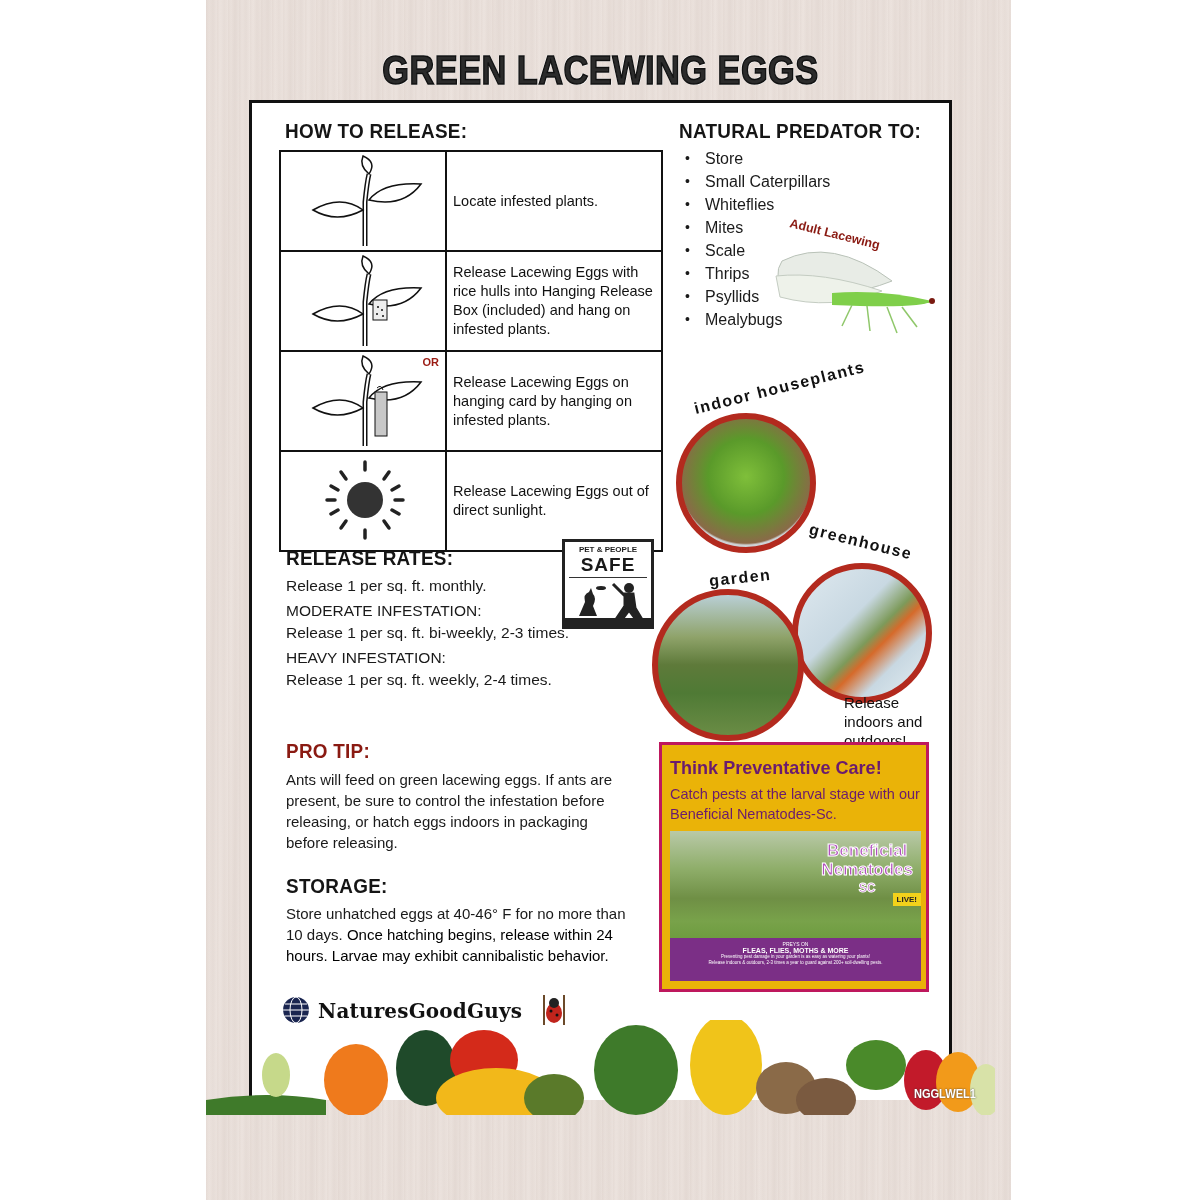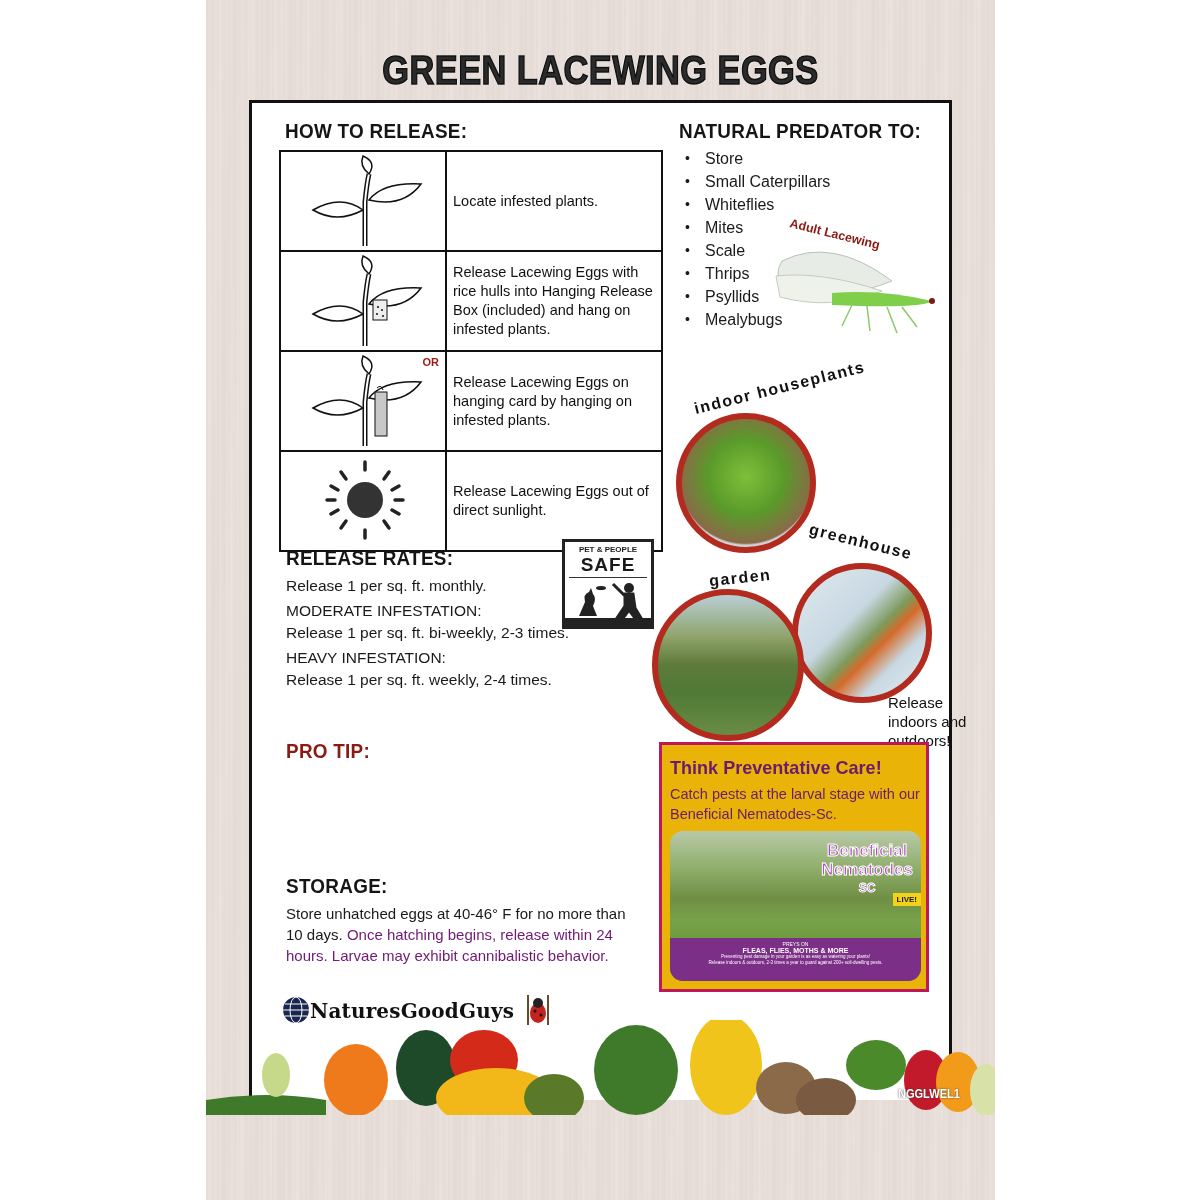--- a/index.html
+++ b/index.html
@@ -1,21 +1,21 @@
 <!DOCTYPE html>
 <html><head>
 <meta charset="utf-8">
 <style>
   html,body{margin:0;padding:0;background:#ffffff;}
   body{width:1200px;height:1200px;position:relative;overflow:hidden;font-family:"Liberation Sans",sans-serif;color:#1a1a1a;}
   .card{position:absolute;left:206px;top:0;width:789px;height:1200px;
     background:
       repeating-linear-gradient(90deg, rgba(180,160,150,0.10) 0px, rgba(255,255,255,0.0) 3px, rgba(170,150,140,0.08) 7px, rgba(255,255,255,0) 11px),
       repeating-linear-gradient(92deg, rgba(200,185,178,0.12) 0px, rgba(255,255,255,0) 17px, rgba(190,170,160,0.08) 29px),
-      #ece3de;}
+      #ece3de; padding-left: 16px;}
   .title{position:absolute;left:0;top:48px;width:789px;text-align:center;font-family:"Liberation Sans",sans-serif;font-weight:700;
     font-size:40px;letter-spacing:0.5px;color:#2b2b2b;-webkit-text-stroke:1.5px #111;
     text-shadow:0 0 2px #fff, 1px 1px 0 #fff,-1px -1px 0 #fff;transform:scaleX(0.86);transform-origin:center;}
   .panel{position:absolute;left:43px;top:100px;width:703px;height:1000px;background:#fff;border:3px solid #111;border-bottom:none;box-sizing:border-box;}
   .h2{font-weight:700;font-size:21px;color:#151515;position:absolute;transform:scaleX(0.9);transform-origin:left;letter-spacing:0.3px;}
   .h2.red{color:#8a1a12;}
   
   .rtable{position:absolute;left:27px;top:47px;width:384px;border-collapse:collapse;}
   .rtable td{border:2px solid #111;vertical-align:middle;padding:0;}
   .rtable td.ic{width:164px;height:94px;position:relative;}
@@ -28,31 +28,31 @@
   .adult-label{position:absolute;left:538px;top:113px;color:#8a1a12;font-weight:700;font-size:12.5px;transform:rotate(14deg);transform-origin:left;}
   .rates{position:absolute;left:34px;top:472px;font-size:15.5px;color:#1a1a1a;line-height:22px;}
   .rates .row{margin-bottom:3px;}
   .safe-badge{position:absolute;left:310px;top:436px;width:92px;height:90px;border:3px solid #222;box-sizing:border-box;background:#fff;}
   .safe-badge .t1{position:absolute;top:3px;left:0;width:100%;text-align:center;font-size:8px;font-weight:700;}
   .safe-badge .t2{position:absolute;top:12px;left:0;width:100%;text-align:center;font-size:19px;font-weight:700;letter-spacing:1px;}
   .safe-badge .bar{position:absolute;left:4px;right:4px;top:35px;height:1px;background:#333;}
   .safe-badge .ground{position:absolute;left:0;right:0;bottom:0;height:8px;background:#222;}
   .protip-text{position:absolute;left:34px;top:666px;width:340px;font-size:15px;line-height:21px;color:#1a1a1a;}
   .storage-text{position:absolute;left:34px;top:800px;width:340px;font-size:15px;line-height:21px;color:#1a1a1a;}
-  .storage-text .red{color:#701a75;}
-  .brand{position:absolute;left:30px;top:890px;display:flex;align-items:center;gap:0;}
+  .storage-text .red{color:#000000;}
+  .brand{position:absolute;left:30px;top:890px;display:flex;align-items:center;gap:8px;}
   .brand .name{font-family:"DejaVu Serif",serif;font-weight:900;font-size:21px;color:#111;letter-spacing:0.2px;transform:scaleX(0.95);transform-origin:left;}
   .circle{position:absolute;border:6px solid #b32a1e;border-radius:50%;box-sizing:border-box;overflow:hidden;}
   .clabel{position:absolute;font-weight:700;font-size:16px;color:#111;letter-spacing:1.5px;}
-  .release-note{position:absolute;left:592px;top:590px;font-size:15px;line-height:19px;color:#111;margin-left:44px;}
+  .release-note{position:absolute;left:592px;top:590px;font-size:15px;line-height:19px;color:#111;}
   .promo{position:absolute;left:407px;top:639px;width:270px;height:250px;border:3px solid #be185d;box-sizing:border-box;background:#eab308;}
   .promo .ph{position:absolute;left:8px;top:12px;font-size:19px;font-weight:700;color:#6a1b6e;transform:scaleX(0.95);transform-origin:left;}
   .promo .ps{position:absolute;left:8px;top:39px;font-size:14.5px;line-height:20px;color:#6a1b6e;width:260px;}
   .promo .img{position:absolute;left:8px;top:86px;width:251px;height:150px;overflow:hidden;
-    background:linear-gradient(180deg,#b9c9a8 0%,#8fae6a 25%,#6f8f45 45%,#78a24a 60%,#6b9a3c 75%);border-radius:13px;}
+    background:linear-gradient(180deg,#b9c9a8 0%,#8fae6a 25%,#6f8f45 45%,#78a24a 60%,#6b9a3c 75%);}
   .promo .band{position:absolute;left:0;right:0;bottom:0;height:43px;background:#7b2f86;color:#fff;text-align:center;}
   .promo .band .a{font-size:5px;padding-top:3px;}
   .promo .band .b{font-size:7px;font-weight:700;}
   .promo .band .c{font-size:4.5px;line-height:6px;}
   .promo .bn{position:absolute;right:8px;top:10px;text-align:center;font-weight:900;font-size:17px;line-height:19px;color:#b24fc0;-webkit-text-stroke:1px #fff;}
   .promo .live{position:absolute;right:0;top:62px;background:#f2d21b;color:#222;font-size:8px;font-weight:700;padding:2px 4px;}
   .veg{position:absolute;left:0;top:1020px;width:789px;height:95px;}
   .sku{position:absolute;right:35px;top:1086px;color:#fff;font-size:13px;font-weight:700;transform:scaleX(0.85);transform-origin:right;text-shadow:0 0 2px #333;}
   .footer{position:absolute;left:0;top:1115px;width:789px;height:85px;background:#0a9bd6;}
   .footer .line{position:absolute;left:0;width:100%;top:18px;text-align:center;color:#fff;font-weight:700;font-size:17px;letter-spacing:0.2px;white-space:pre;}
@@ -187,20 +187,21 @@
       <svg style="position:absolute;left:6px;top:38px;" width="76" height="40" viewBox="0 0 76 40">
         <path d="M8 36 L14 22 Q12 14 18 12 L20 8 L22 14 Q26 18 22 26 L26 36" fill="#222"></path>
         <ellipse cx="30" cy="8" rx="5" ry="2" fill="#222"></ellipse>
         <circle cx="58" cy="8" r="5" fill="#222"></circle>
         <path d="M54 14 L62 14 L64 28 L70 38 L64 38 L58 30 L52 38 L46 38 L54 26Z M54 16 L42 4" fill="#222" stroke="#222" stroke-width="3"></path>
       </svg>
       <div class="ground"></div>
     </div>
 
     <div class="h2 red" style="left:34px;top:636px;">PRO TIP:</div>
+    <div class="protip-text">Ants will feed on green lacewing eggs. If ants are present, be sure to control the infestation before releasing, or hatch eggs indoors in packaging before releasing.</div>
 
     <div class="h2" style="left:34px;top:771px;">STORAGE:</div>
     <div class="storage-text"><span>Store unhatched eggs at 40-46° F for no more than 10 days. </span><span class="red">Once hatching begins, release within 24 hours. Larvae may exhibit cannibalistic behavior.</span></div>
 
     <div class="brand">
       <svg width="28" height="28" viewBox="0 0 28 28">
         <circle cx="14" cy="14" r="13" fill="#1a2550"></circle>
         <g stroke="#fff" stroke-width="1" fill="none">
             <ellipse cx="14" cy="14" rx="6" ry="13"></ellipse>
             <line x1="1" y1="14" x2="27" y2="14"></line>

